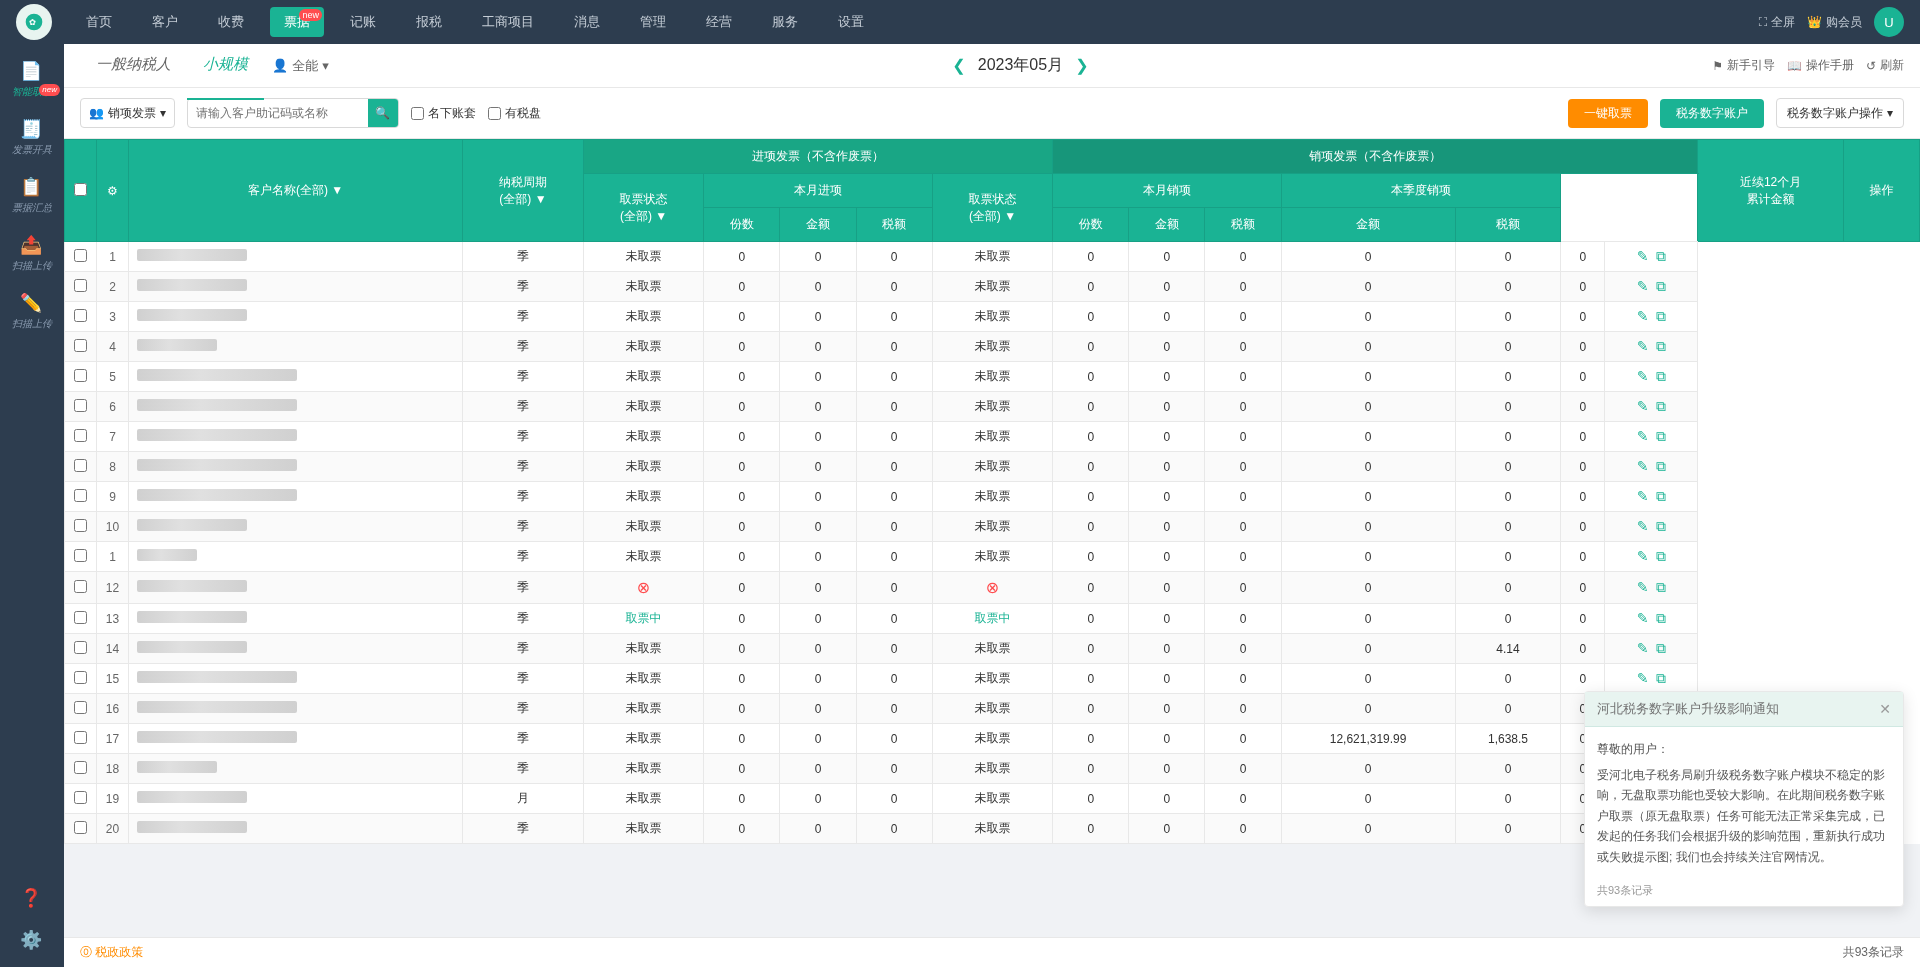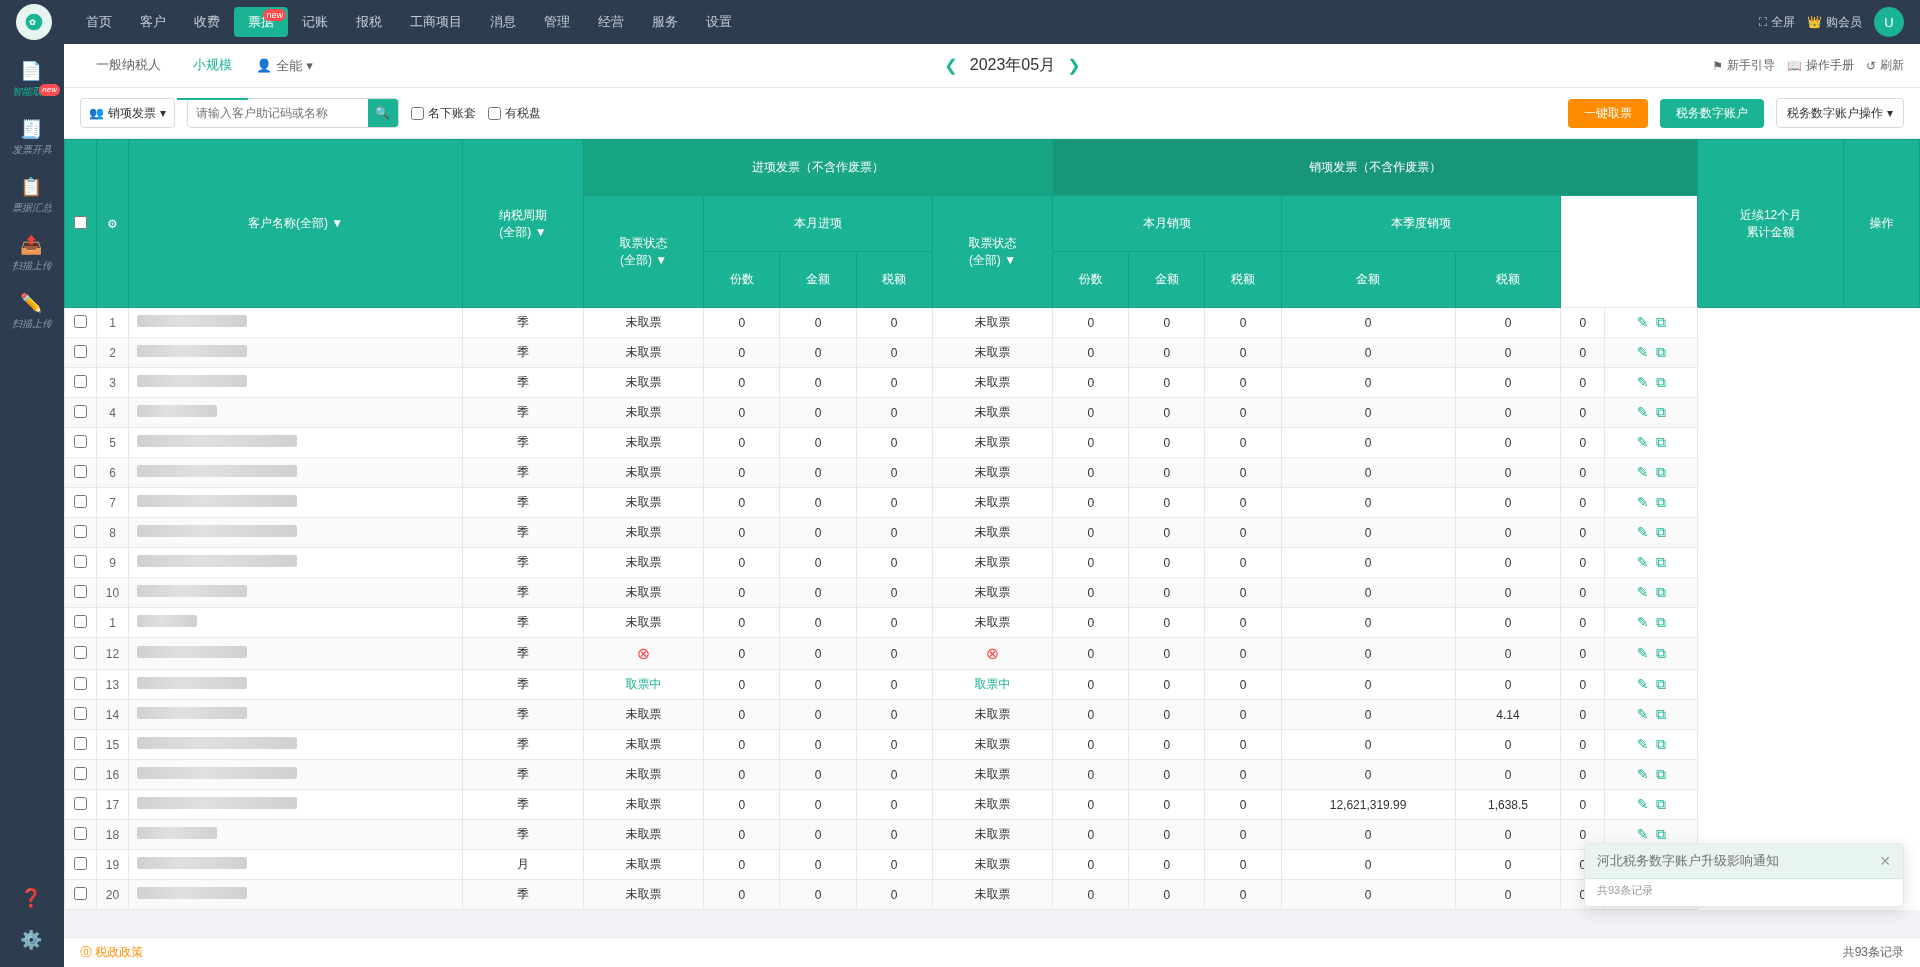--- a/index.html
+++ b/index.html
@@ -2,21 +2,21 @@
 <html><head>
   <meta charset="utf-8">
   <style>
     * { box-sizing: border-box; margin: 0; padding: 0; }
     body { font-family: "Microsoft YaHei", "PingFang SC", sans-serif; font-size: 12px; background: #f0f2f5; color: #333; width: 1920px; min-height: 967px; overflow-x: hidden; }
 
     
     .top-nav { background: #2d3d4f; height: 44px; display: flex; align-items: center; padding: 0 16px; }
     .top-nav-logo { width: 36px; height: 36px; background: #e8f4f0; border-radius: 50%; display: flex; align-items: center; justify-content: center; margin-right: 20px; }
     .top-nav-logo svg { width: 20px; height: 20px; }
-    .top-nav-items { display: flex; align-items: center; flex: 1; gap: 0; }
+    .top-nav-items { display: flex; align-items: center; flex: 1; gap: 12px; }
     .nav-item { color: #c5cdd6; padding: 6px 14px; cursor: pointer; font-size: 13px; border-radius: 4px; position: relative; }
     .nav-item.active { color: #fff; background: #1ab394; }
     .nav-item .new-badge { position: absolute; top: 2px; right: 2px; background: #ff4d4f; color: #fff; font-size: 9px; padding: 1px 3px; border-radius: 6px; }
     .top-nav-right { display: flex; align-items: center; gap: 12px; }
     .top-nav-right-btn { color: #c5cdd6; font-size: 12px; cursor: pointer; display: flex; align-items: center; gap: 4px; }
     .avatar { width: 30px; height: 30px; border-radius: 50%; background: #1ab394; display: flex; align-items: center; justify-content: center; color: #fff; font-size: 13px; cursor: pointer; }
 
     
     .layout { display: flex; height: calc(967px - 44px); }
     .sidebar { width: 64px; background: #2d3d4f; display: flex; flex-direction: column; align-items: center; padding: 8px 0; gap: 4px; }
@@ -24,21 +24,21 @@
     .sidebar-item.active { color: #1ab394; }
     .sidebar-icon { font-size: 18px; }
     .sidebar-label { font-size: 10px; text-align: center; line-height: 1.2; font-style: italic; }
     .sidebar-item .new-badge { background: #ff4d4f; color: #fff; font-size: 8px; padding: 1px 3px; border-radius: 6px; }
 
     
     .main { flex: 1; display: flex; flex-direction: column; background: #f0f2f5; overflow: hidden; }
 
     
     .sub-tabs { background: #fff; padding: 0 16px; display: flex; align-items: center; border-bottom: 1px solid #e8e8e8; height: 44px; }
-    .sub-tab { padding: 24px 16px; cursor: pointer; color: #666; font-size: 13px; border-bottom: 2px solid transparent; }
+    .sub-tab { padding: 24px 16px; cursor: pointer; color: #666; font-size: 15px; border-bottom: 2px solid transparent; font-style: italic; }
     .sub-tab.active { color: #1ab394; border-bottom: 2px solid #1ab394; font-weight: 500; }
     .sub-tab-extra { margin-left: 8px; color: #666; font-size: 13px; cursor: pointer; display: flex; align-items: center; gap: 4px; }
     .period-nav-wrap { flex: 1; display: flex; justify-content: center; align-items: center; }
     .period-arrow { cursor: pointer; color: #1ab394; font-size: 16px; }
     .period-text { font-size: 16px; font-weight: 500; color: #333; }
     .sub-tabs-right { display: flex; align-items: center; gap: 12px; }
     .sub-tabs-right-btn { font-size: 12px; color: #666; cursor: pointer; display: flex; align-items: center; gap: 4px; }
 
     
     .toolbar { background: #fff; padding: 10px 16px; display: flex; align-items: center; gap: 12px; border-bottom: 1px solid #e8e8e8; }
@@ -48,21 +48,21 @@
     .toolbar-search-btn { width: 30px; height: 30px; background: #1ab394; display: flex; align-items: center; justify-content: center; cursor: pointer; color: #fff; }
     .toolbar-checkbox { display: flex; align-items: center; gap: 4px; font-size: 12px; cursor: pointer; }
     .toolbar-spacer { flex: 1; }
     .btn-primary { background: #ff8c00; color: #fff; border: none; border-radius: 4px; padding: 6px 16px; cursor: pointer; font-size: 12px; }
     .btn-teal { background: #1ab394; color: #fff; border: none; border-radius: 4px; padding: 6px 16px; cursor: pointer; font-size: 12px; }
     .btn-dropdown { display: flex; align-items: center; border: 1px solid #d9d9d9; border-radius: 4px; height: 30px; padding: 0 10px; gap: 4px; cursor: pointer; font-size: 12px; background: #fff; }
 
     
     .table-wrap { flex: 1; overflow: auto; padding: 0; }
     table { width: 100%; border-collapse: collapse; background: #fff; }
-    thead tr th { background: #1ab394; color: #fff; padding: 19px 8px; text-align: center; font-size: 12px; font-weight: normal; border: 1px solid #17a085; white-space: nowrap; }
+    thead tr th { background: #1ab394; color: #fff; padding: 8px 8px; text-align: center; font-size: 12px; font-weight: normal; border: 1px solid #17a085; white-space: nowrap; }
     tbody tr td { padding: 6px 8px; text-align: center; border: 1px solid #e8e8e8; font-size: 12px; color: #333; white-space: nowrap; }
     tbody tr td.td-left { text-align: left; }
     tbody tr:nth-child(even) td { background: #fafafa; }
     .action-icon { color: #1ab394; cursor: pointer; font-size: 14px; margin: 0 2px; }
 
     .checkbox-cell { width: 32px; }
     .num-cell { width: 32px; color: #666; }
     .blurred { background: linear-gradient(90deg, #d0d0d0 0%, #e0e0e0 40%, #d0d0d0 100%); height: 12px; border-radius: 2px; display: inline-block; }
 
     
@@ -677,16 +677,20 @@
       <span>共93条记录</span>
     </div>
   </div>
 </div>
 
 <div class="notification-popup" style="position:fixed;right:16px;bottom:60px;">
   <div class="notification-header">
     <span class="notification-title">河北税务数字账户升级影响通知</span>
     <span class="notification-close">✕</span>
   </div>
+  <div class="notification-body">
+    <p>尊敬的用户：</p>
+    <p style="margin-top:6px;">受河北电子税务局刷升级税务数字账户模块不稳定的影响，无盘取票功能也受较大影响。在此期间税务数字账户取票（原无盘取票）任务可能无法正常采集完成，已发起的任务我们会根据升级的影响范围，重新执行成功或失败提示图; 我们也会持续关注官网情况。</p>
+  </div>
   <div class="notification-footer">
     <span>共93条记录</span>
   </div>
 </div>
 
 </body></html>

